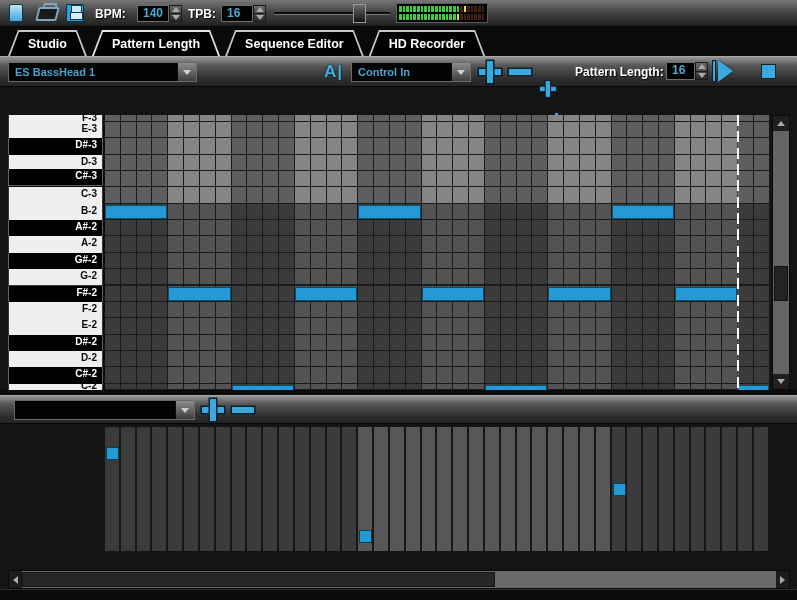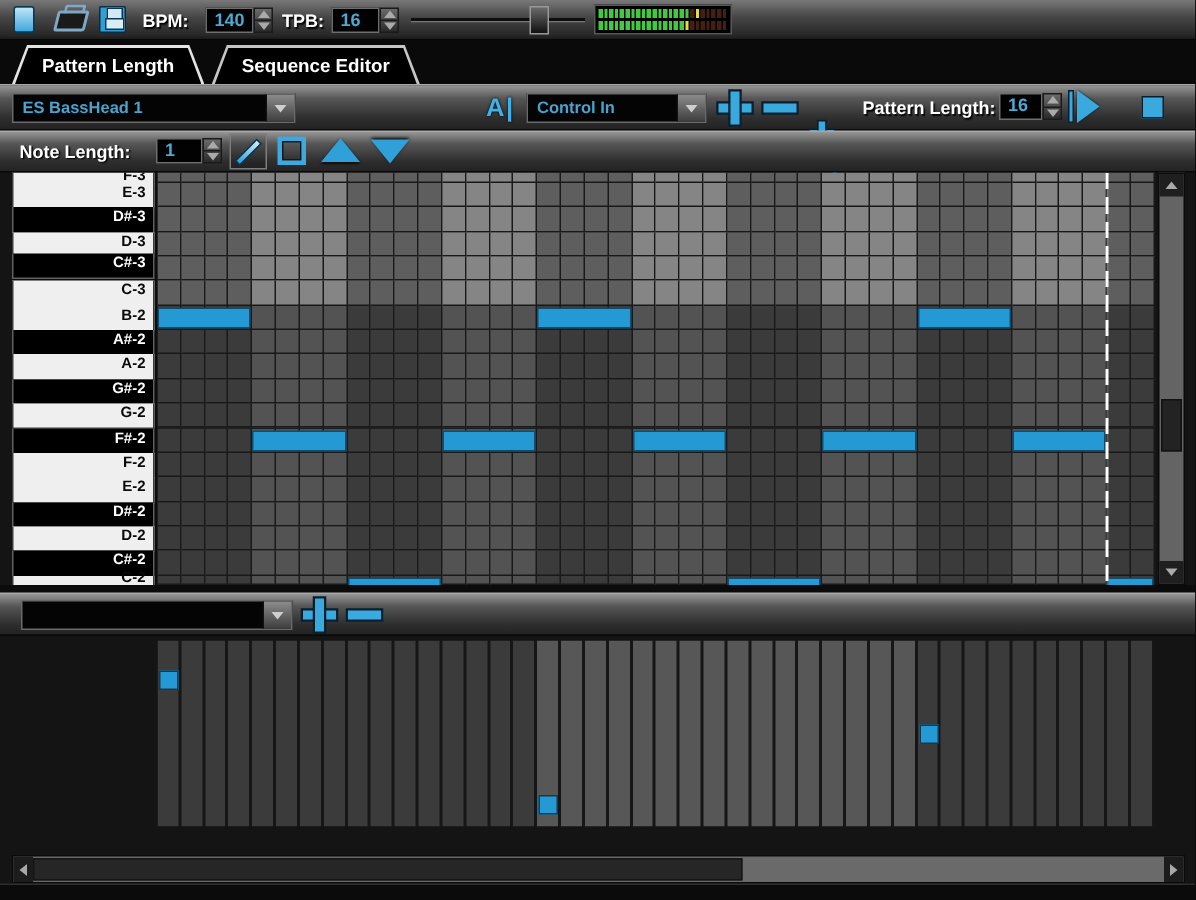--- a/index.html
+++ b/index.html
@@ -189,28 +189,38 @@
           <i style="background: rgb(69, 31, 19);"></i>
           <i style="background: rgb(69, 31, 19);"></i>
           <i style="background: rgb(69, 31, 19);"></i>
           <i style="background: rgb(69, 31, 19);"></i>
         </div>
       </div>
   </div>
 
   <div class="abs tabbar">
     <div class="tabs">
+        <div class="tab">
+          <div class="tab-in">
+            <span>Studio</span>
+          </div>
+        </div>
         <div class="tab active">
           <div class="tab-in">
             <span>Pattern Length</span>
           </div>
         </div>
         <div class="tab">
           <div class="tab-in">
             <span>Sequence Editor</span>
+          </div>
+        </div>
+        <div class="tab">
+          <div class="tab-in">
+            <span>HD Recorder</span>
           </div>
         </div>
       </div>
   </div>
 
   <div class="abs toolbar1 metallic">
     <div class="abs dd" style="left:8px; top:5px; width:189px;">
       <div class="val">ES BassHead 1</div>
       <div class="btn">
           <i></i>
@@ -237,38 +247,20 @@
           <span class="tri-d"></span>
         </div>
       </div>
     <div class="abs playbtn" style="left:712px; top:3px;">
         <span class="bar"></span>
         <span class="tri"></span>
       </div>
     <div class="abs stopbtn" style="left:761px; top:7px;"></div>
   </div>
 
-  <div class="abs toolbar2 metallic">
-    <div class="abs lbl" style="left:13px; top:5px;">Note Length:</div>
-    <div class="abs valbox" style="left:104px; top:4px; width:31px; height:17px;">1</div>
-    <div class="abs spin" style="left:135px; top:4px; height:17px;">
-        <div>
-          <span class="tri-u"></span>
-        </div>
-        <div>
-          <span class="tri-d"></span>
-        </div>
-      </div>
-    <div class="abs toolbtn" style="left:153px; top:1px; width:25px; height:24px;">
-        <span class="pencil"></span>
-      </div>
-    <div class="abs sqtool" style="left:185px; top:3px;"></div>
-    <div class="abs tribig-u" style="left:214px; top:4px;"></div>
-    <div class="abs tribig-d" style="left:247px; top:5px;"></div>
-  </div>
 
   <div class="abs keys">
       <div class="key white" style="top: 0px; height: 8px; line-height: 5px;">F-3</div>
       <div class="key white" style="top: 7px; height: 17.35px; line-height: 14.35px;">E-3</div>
       <div class="key black" style="top: 23.35px; height: 17.35px; line-height: 14.35px;">D#-3</div>
       <div class="key white" style="top: 39.7px; height: 17.35px; line-height: 14.35px;">D-3</div>
       <div class="key black" style="top: 54px; height: 17.35px; line-height: 14.35px;">C#-3</div>
       <div class="key white" style="top: 72.4px; height: 17.35px; line-height: 14.35px;">C-3</div>
       <div class="key white" style="top: 88.75px; height: 17.35px; line-height: 14.35px;">B-2</div>
       <div class="key black" style="top: 105.1px; height: 17.35px; line-height: 14.35px;">A#-2</div>

